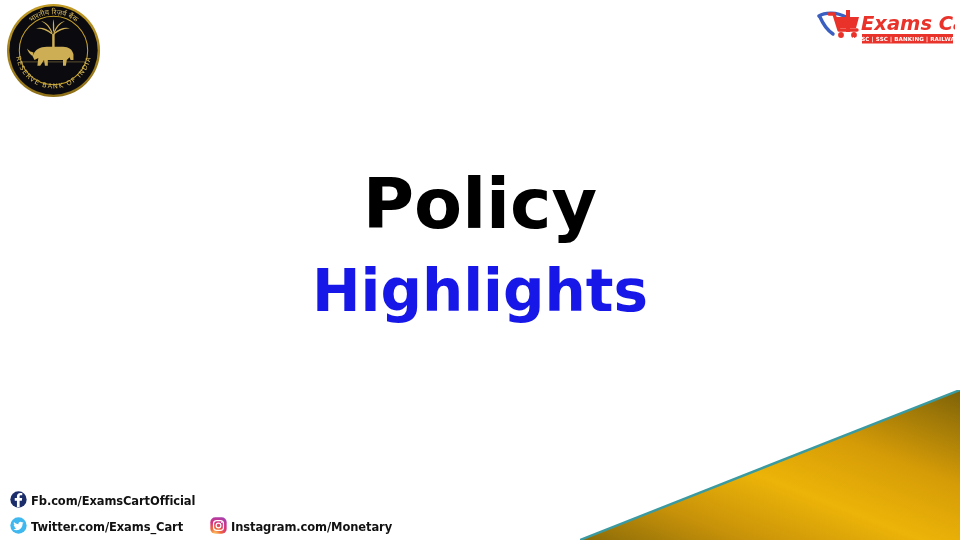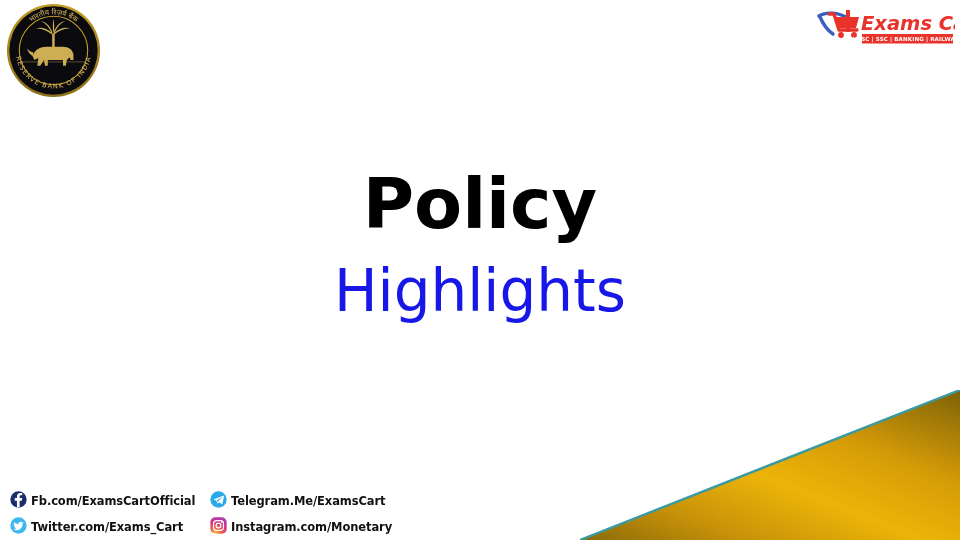--- a/index.html
+++ b/index.html
@@ -49,21 +49,21 @@
     font-weight: bold;
     color: #000000;
     line-height: 1.13;
     letter-spacing: 0px;
     margin: 0;
     padding: 0 90px;
   }
   .sub-title {
     margin: 18px 0 16px 0;
     font-size: 58px;
-    font-weight: normal;
+    font-weight: bold;
     color: #1718e8;
     line-height: 1.0;
   }
 
   
   .gold-corner {
     position: absolute;
     right: 0;
     bottom: 0;
     width: 380px;
@@ -200,29 +200,20 @@
 
     <div class="social-row">
       <div class="social-item col1">
         <span class="social-icon">
           <svg width="17" height="17" viewBox="0 0 24 24" xmlns="http://www.w3.org/2000/svg">
             <circle cx="12" cy="12" r="11.5" fill="#1b2d6b"></circle>
             <path d="M13.6 23V13.6h3.1l.5-3.6h-3.6V7.7c0-1 .3-1.7 1.8-1.7h1.9V2.8c-.3 0-1.5-.1-2.8-.1-2.8 0-4.7 1.7-4.7 4.8V10H6.7v3.6h3.1V23z" fill="#ffffff"></path>
           </svg>
         </span>
         <span class="social-label">Fb.com/ExamsCartOfficial</span>
-      </div>
-      <div class="social-item col2">
-        <span class="social-icon">
-          <svg width="17" height="17" viewBox="0 0 24 24" xmlns="http://www.w3.org/2000/svg">
-            <circle cx="12" cy="12" r="11.5" fill="#29a9e9"></circle>
-            <path d="M18.6 6.6 5.8 11.5c-.8.3-.8.8-.1 1l3.2 1 1.2 3.8c.2.5.4.6.8.2l1.8-1.6 3.6 2.6c.6.4 1 .2 1.2-.6l2.2-10.2c.2-.9-.3-1.3-1.1-1.1zM9.8 13.2l7.2-4.5c.3-.2.6 0 .4.2l-6 5.5-.2 2.3z" fill="#ffffff"></path>
-          </svg>
-        </span>
-        <span class="social-label">Telegram.Me/ExamsCart</span>
       </div>
     </div>
 
     <div class="social-row">
       <div class="social-item col1">
         <span class="social-icon">
           <svg width="17" height="17" viewBox="0 0 24 24" xmlns="http://www.w3.org/2000/svg">
             <circle cx="12" cy="12" r="11.5" fill="#3fb7ef"></circle>
             <path d="M19.4 8.2c-.5.2-1.1.4-1.7.5.6-.4 1.1-1 1.3-1.7-.6.3-1.2.6-1.9.7-.6-.6-1.4-1-2.2-1-1.7 0-3 1.4-3 3 0 .2 0 .5.1.7-2.5-.1-4.8-1.3-6.3-3.2-.3.5-.4 1-.4 1.5 0 1 .5 2 1.3 2.5-.5 0-1-.1-1.4-.4 0 1.5 1 2.7 2.4 3-.3.1-.5.1-.8.1-.2 0-.4 0-.6-.1.4 1.2 1.5 2.1 2.8 2.1-1 .8-2.3 1.3-3.7 1.3h-.7c1.3.9 2.9 1.4 4.6 1.4 5.5 0 8.5-4.6 8.5-8.5v-.4c.6-.4 1.1-1 1.5-1.5z" fill="#ffffff"></path>
           </svg>

